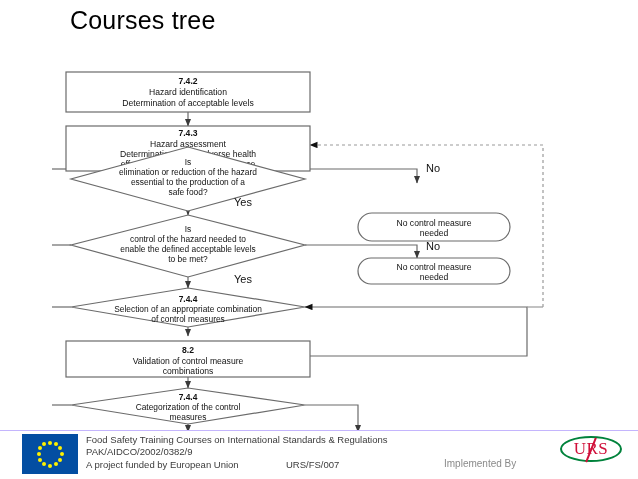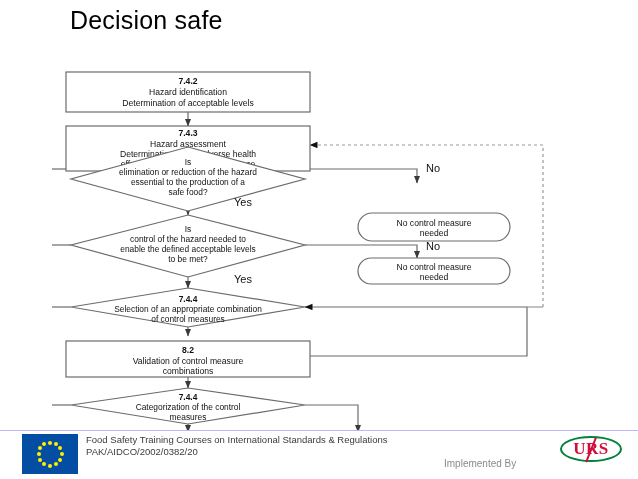--- a/index.html
+++ b/index.html
@@ -51,34 +51,34 @@
   #urs{
     position:absolute;left:560px;top:3px;width:62px;height:30px;
   }
   #urs .ring{
     position:absolute;left:0;top:2px;width:62px;height:26px;
     border:2.5px solid #00823B;border-radius:50%;
     box-sizing:border-box;
   }
   #urs .ursword{
     position:absolute;left:0;top:5px;width:62px;text-align:center;
-    font-family:"Liberation Serif",serif;font-weight:bold;
+    font-family:"Liberation Serif",serif;font-weight:normal;
     font-size:17px;color:#D0103A;letter-spacing:0.5px;
   }
   #urs .slash{
     position:absolute;left:30px;top:3px;width:2px;height:26px;
     background:#D0103A;transform:rotate(22deg);transform-origin:center;
   }
 </style>
 </head>
 <body>
 
 <div id="slide">
 
-  <div id="title">Decision safe</div>
+  <div id="title">Courses tree</div>
 
   <div id="chart">
     <svg width="638" height="400" viewBox="0 0 638 400" xmlns="http://www.w3.org/2000/svg">
       <defs>
         <marker id="arw" markerWidth="9" markerHeight="9" refX="7.5" refY="3.2" orient="auto" markerUnits="userSpaceOnUse">
           <path d="M0,0 L8,3.2 L0,6.4 z" fill="#3a3a3a"></path>
         </marker>
         <marker id="arwL" markerWidth="9" markerHeight="9" refX="7.5" refY="3.2" orient="auto" markerUnits="userSpaceOnUse">
           <path d="M0,0 L8,3.2 L0,6.4 z" fill="#111111"></path>
         </marker>
@@ -213,21 +213,25 @@
         <div class="star" style="left: 26px; top: 29.5px;"></div>
         <div class="star" style="left: 20.25px; top: 27.9593px;"></div>
         <div class="star" style="left: 16.0407px; top: 23.75px;"></div>
         <div class="star" style="left: 14.5px; top: 18px;"></div>
         <div class="star" style="left: 16.0407px; top: 12.25px;"></div>
         <div class="star" style="left: 20.25px; top: 8.04071px;"></div>
       </div>
 
     <div id="ftext">
       <div>Food Safety Training Courses on International Standards &amp; Regulations</div>
-      <div>PAK/AIDCO/2002/0382/20</div>
+      <div>PAK/AIDCO/2002/0382/9</div>
+      <div class="l3">
+        <span>A project funded by European Union</span>
+        <span class="code">URS/FS/007</span>
+      </div>
     </div>
 
     <div id="implBy">Implemented By</div>
 
     <div id="urs">
       <div class="ring"></div>
       <div class="slash"></div>
       <div class="ursword">URS</div>
     </div>
   </div>

